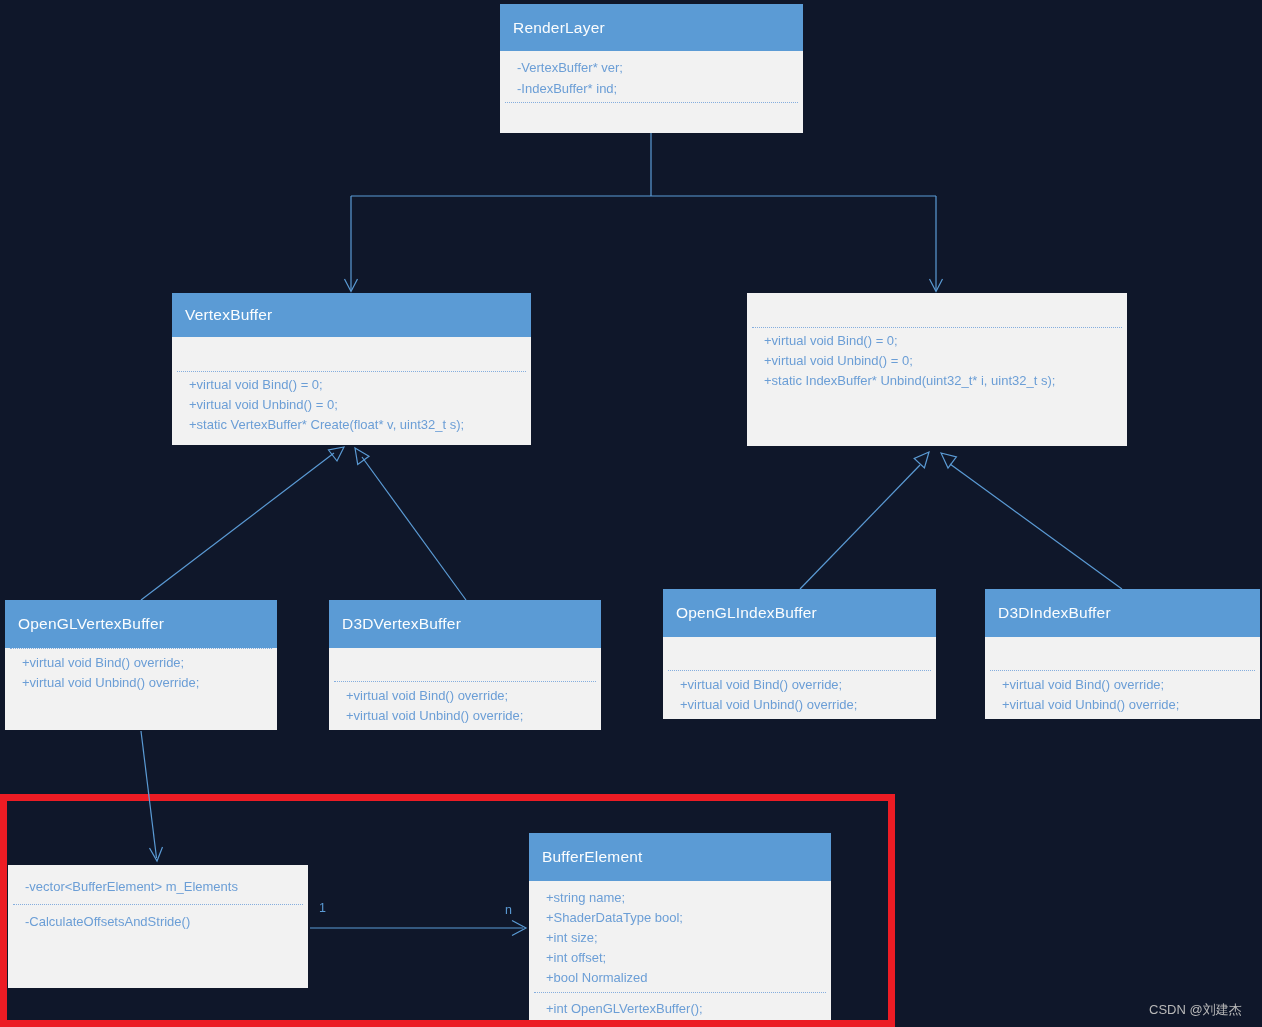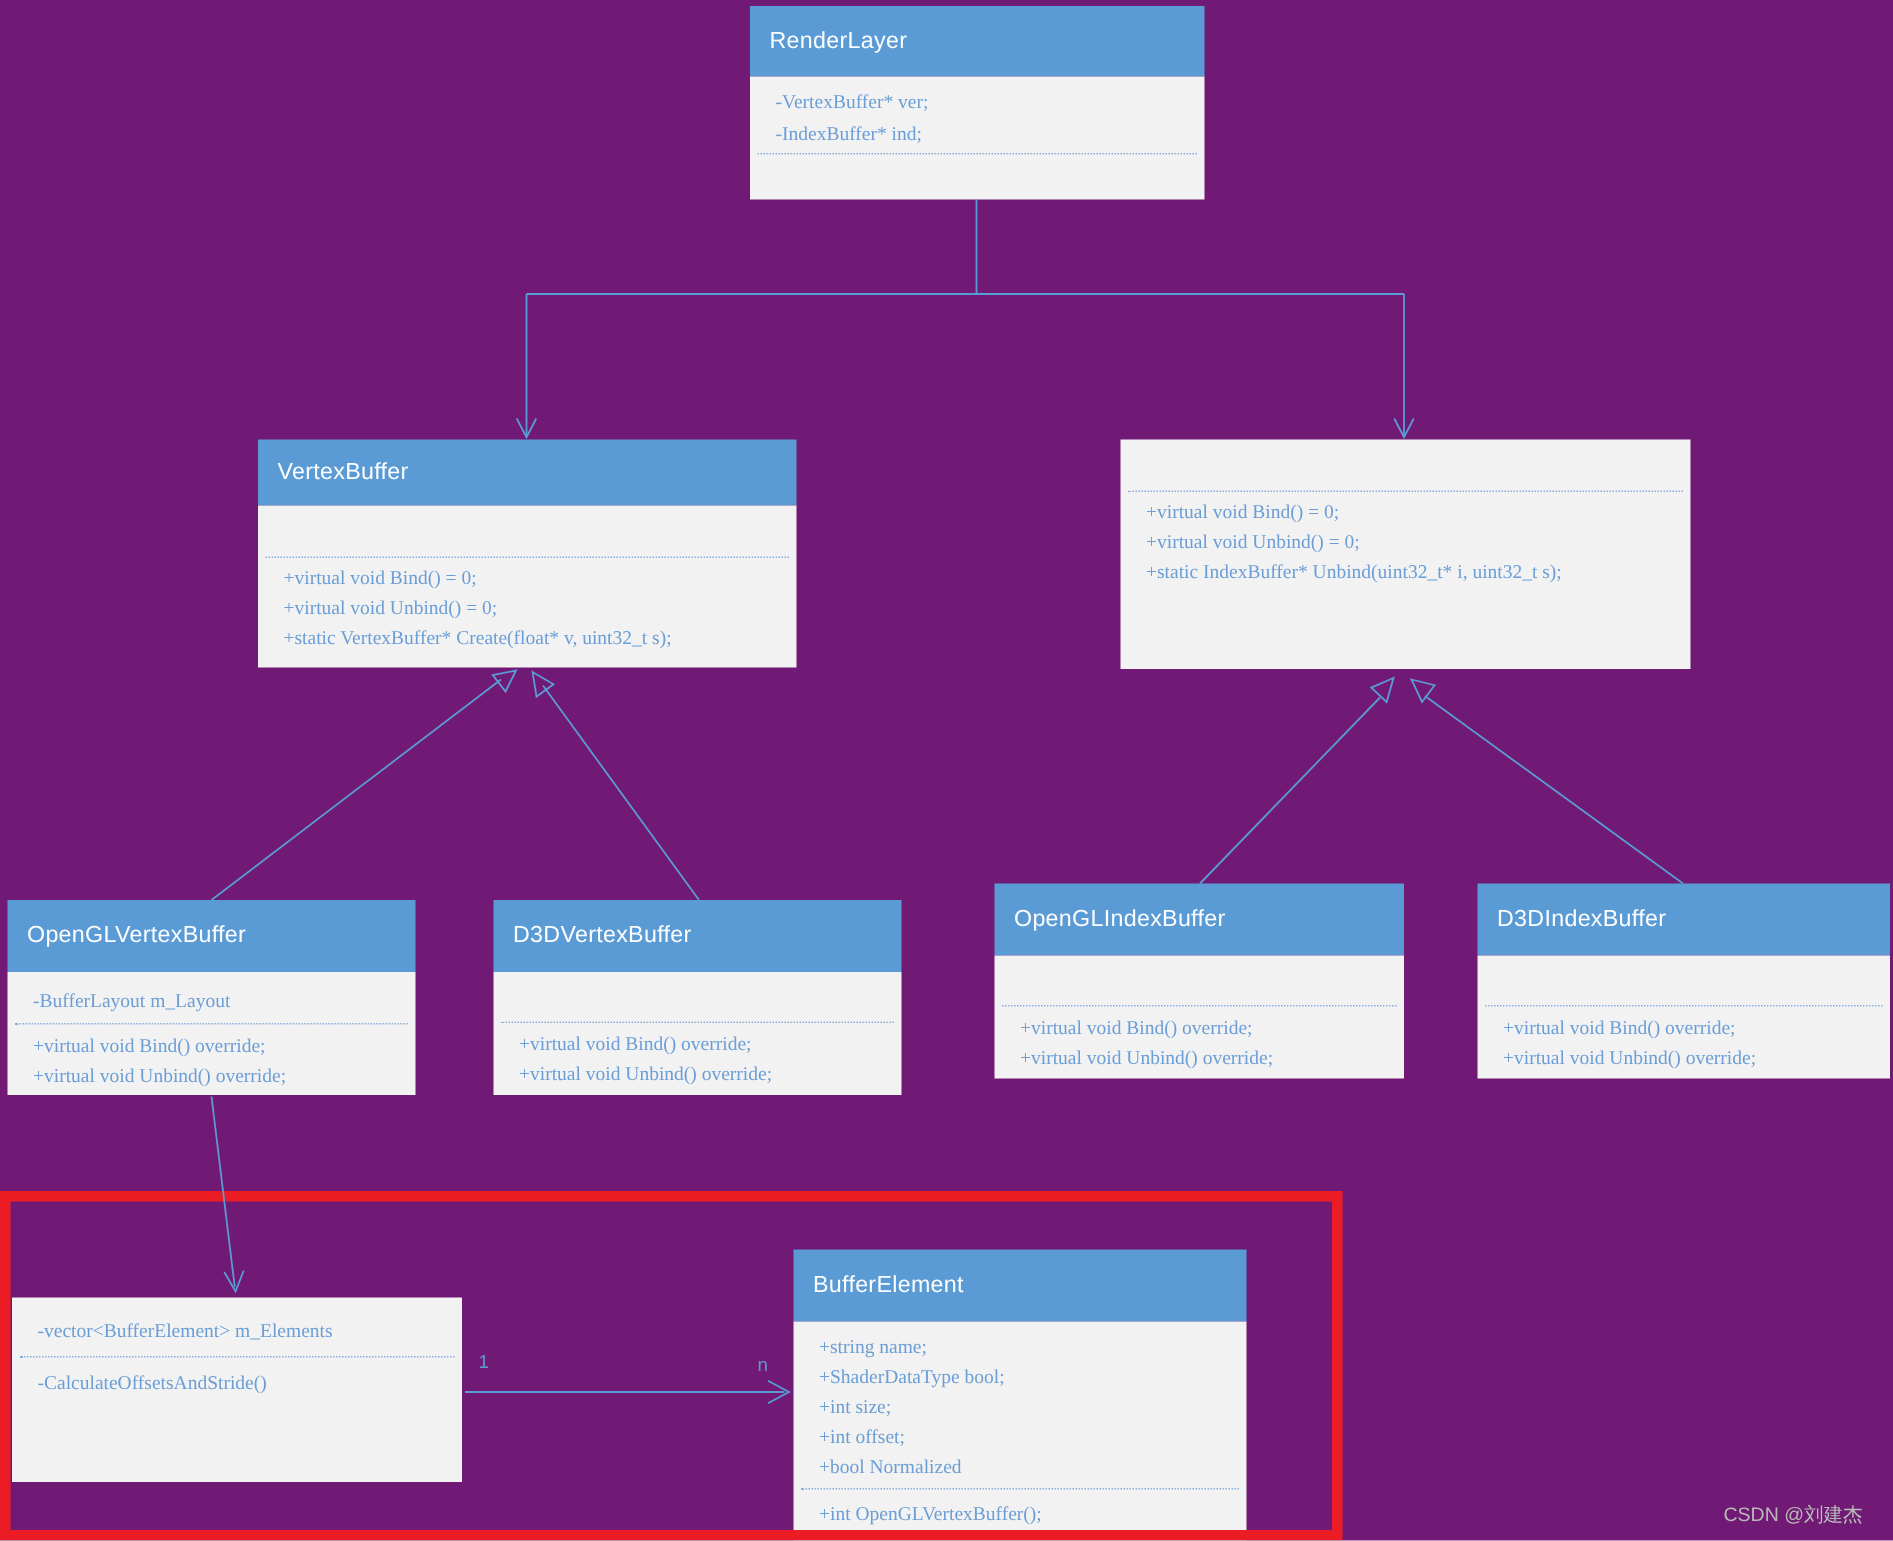--- a/index.html
+++ b/index.html
@@ -1,28 +1,28 @@
 <!DOCTYPE html>
 <html><head>
 <meta charset="utf-8">
 <style>
   html,body{margin:0;padding:0;background:#ffffff;}
   .canvas{
     position:relative;width:1262px;height:1027px;overflow:hidden;
-    font-family:"Liberation Sans", sans-serif;background:#701a75;
+    font-family:"Liberation Sans", sans-serif;background:#0f172a;
   }
   .uml-box{position:absolute;z-index:1;display:flex;flex-direction:column;box-sizing:border-box;}
   .uml-head{
     background:#5b9bd5;color:#fbfdfe;display:flex;align-items:center;
     padding-left:13px;font-size:15.5px;letter-spacing:.2px;flex:0 0 auto;
   }
   .uml-body{background:#f2f2f2;flex:1 1 auto;display:flex;flex-direction:column;color:#6b9ed6;font-size:13px;}
   .attrs,.methods{flex:0 0 auto;}
   .methods.grow{flex:1 1 auto;}
-  .line{padding-left:17px;line-height:20px;white-space:nowrap;font-family:Liberation Serif, serif;}
+  .line{padding-left:17px;line-height:20px;white-space:nowrap;}
   .sep{border-top:1px dotted #85aede;margin:0 5px;flex:0 0 auto;}
   .red-rect{
     position:absolute;z-index:5;left:0px;top:794px;width:895px;height:233px;
     border:7px solid #ec1c24;box-sizing:border-box;pointer-events:none;
   }
   .connectors{position:absolute;left:0;top:0;z-index:6;pointer-events:none;}
   .mult{position:absolute;z-index:7;color:#5b9bd5;font-size:12.5px;}
   .watermark{position:absolute;z-index:8;color:#b9b9b9;font-size:13px;white-space:nowrap;}
 </style>
 </head>
@@ -69,23 +69,20 @@
         <div class="line">+static IndexBuffer* Unbind(uint32_t* i, uint32_t s);</div>
       </div>
     </div>
   </div>
 
   <div class="uml-box" style="left:5px;top:600px;width:272px;height:130px">
     <div class="uml-head" style="height:48px">
       <span>OpenGLVertexBuffer</span>
     </div>
     <div class="uml-body">
-      <div class="attrs" style="padding-top:9px;padding-bottom:5px">
-        <div class="line">-BufferLayout m_Layout</div>
-      </div>
       <div class="sep"></div>
       <div class="methods" style="padding-top:4px">
         <div class="line">+virtual void Bind() override;</div>
         <div class="line">+virtual void Unbind() override;</div>
       </div>
     </div>
   </div>
 
   <div class="uml-box" style="left:329px;top:600px;width:272px;height:130px">
     <div class="uml-head" style="height:48px">

